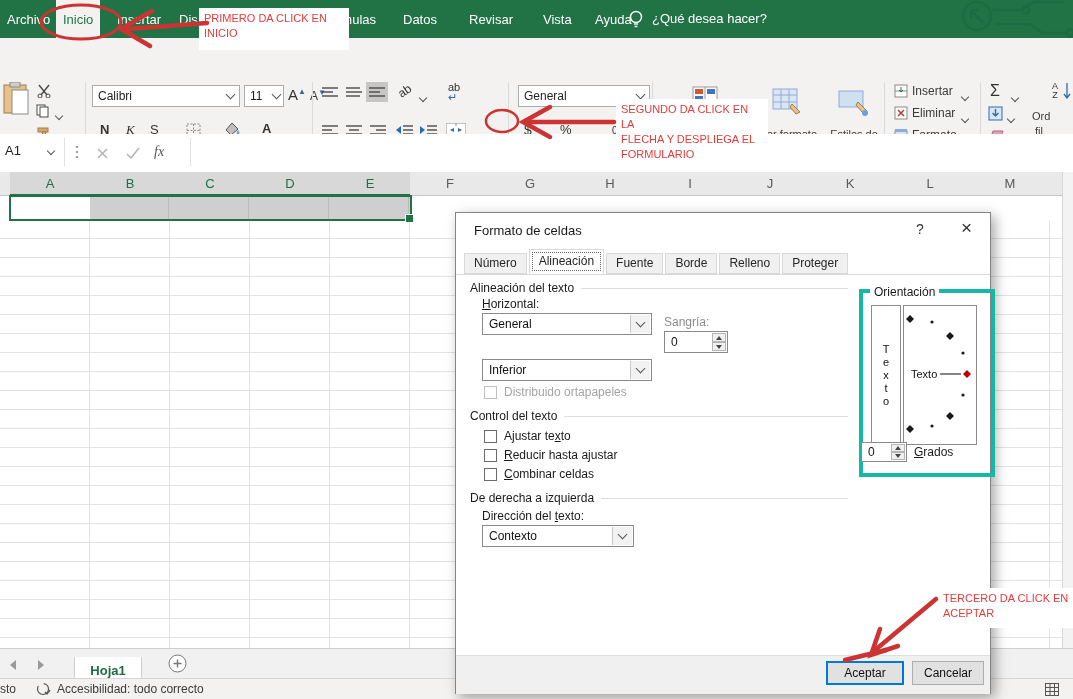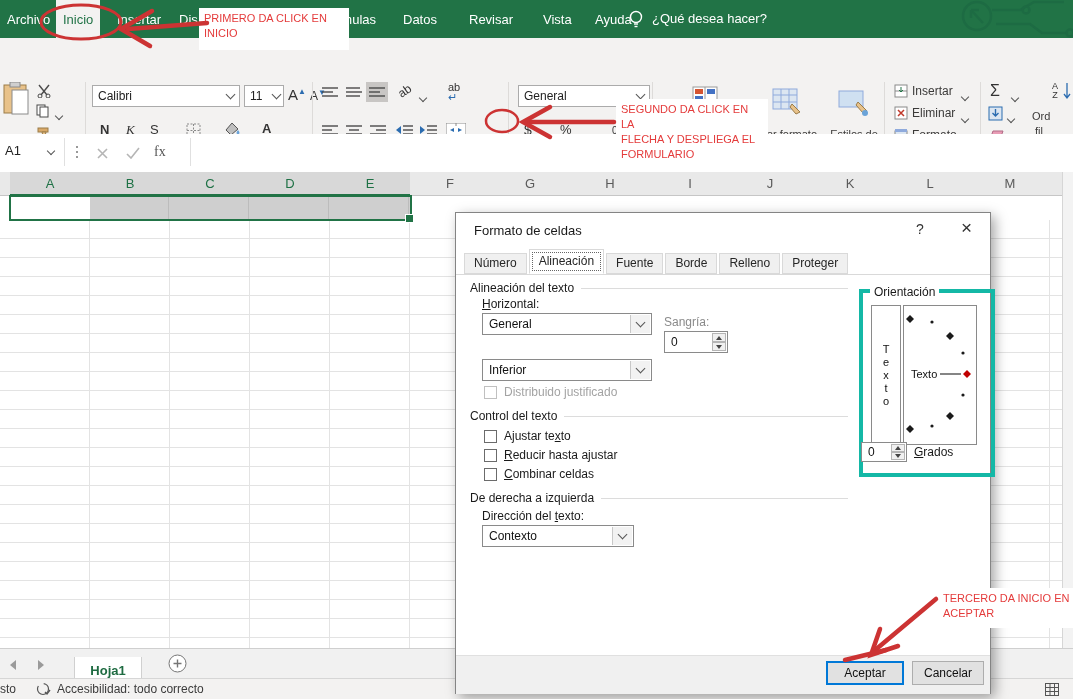--- a/index.html
+++ b/index.html
@@ -389,21 +389,21 @@
       <div style="width:2px;height:2px;background:#999;margin-bottom:3px"></div>
       <div style="width:2px;height:2px;background:#999;margin-bottom:3px"></div>
       <div style="width:2px;height:2px;background:#999"></div>
     </div>
     <svg class="fxbtn" style="left:96px;top:13px" width="13" height="13">
       <path d="M2,2 l9,9 M11,2 l-9,9" stroke="#b5b5b5" stroke-width="1.6"></path>
     </svg>
     <svg class="fxbtn" style="left:126px;top:13px" width="14" height="12">
       <path d="M1,7 l4,4 L13,1" stroke="#b5b5b5" stroke-width="1.6" fill="none"></path>
     </svg>
-    <span class="fxbtn" style="left:154px;top:10px;font-family:'Liberation Serif',serif;font-size:14px;color:#555">fx</span>
+    <span class="fxbtn" style="left:154px;top:10px;font-family:'Liberation Serif',serif;font-style:italic;font-size:14px;color:#555">fx</span>
     <div class="fdiv" style="left:190px"></div>
     <div style="position:absolute;left:191px;top:0;right:0;height:37px;background:#fff"></div>
   </div>
 
   <div class="cheads">
     <div class="corner"></div>
     <div class="ch selh" style="left:10px">A</div>
     <div class="ch selh" style="left:90px">B</div>
     <div class="ch selh" style="left:170px">C</div>
     <div class="ch selh" style="left:250px">D</div>
@@ -496,21 +496,21 @@
     </div>
     <span class="dlabel" style="left:26px;top:146px"><u>V</u>ertical:</span>
     <div class="dcombo" style="left:26px;top:146px;width:170px">
       <span class="cv">Inferior</span>
       <span class="cb">
           <span class="chev"></span>
         </span>
     </div>
     <div class="chkrow dis" style="left:28px;top:172px">
       <span class="chk"></span>
-      <span class="cl">Distribuido justificado</span>
+      <span class="cl">Distribuido ortapapeles</span>
     </div>
 
     <div class="dhead" style="top:196px;width:378px">
       <span>Control del texto</span>
         <span class="rule" style="flex:1"></span>
     </div>
     <div class="chkrow" style="left:28px;top:216px">
       <span class="chk"></span>
       <span class="cl">Ajustar te<u>x</u>to</span>
     </div>
@@ -583,21 +583,21 @@
   <div class="annbox" style="left:616px;top:99px;width:142px;height:56px">
     <div>SEGUNDO DA CLICK EN LA</div>
     <div>FLECHA Y DESPLIEGA EL</div>
     <div>FORMULARIO</div>
   </div>
   <div class="annbox" style="left:199px;top:8px;width:140px;height:36px">
     <div>PRIMERO DA CLICK EN</div>
     <div>INICIO</div>
   </div>
   <div class="annbox" style="left:938px;top:588px;width:130px;height:34px">
-    <div>TERCERO DA INICIO EN</div>
+    <div>TERCERO DA CLICK EN</div>
     <div>ACEPTAR</div>
   </div>
 
   <svg class="overlay">
     <g stroke="#cc3333" fill="none" stroke-linecap="round">
       <ellipse cx="81" cy="22" rx="40" ry="17" stroke-width="3"></ellipse>
       <path d="M207,23 L128,29" stroke-width="4.5"></path>
       <path d="M152,11 L121,29 L150,46" stroke-width="4.5"></path>
       <ellipse cx="502" cy="121" rx="16" ry="11" stroke-width="2.5"></ellipse>
       <path d="M614,122 L528,122" stroke-width="4.5"></path>

